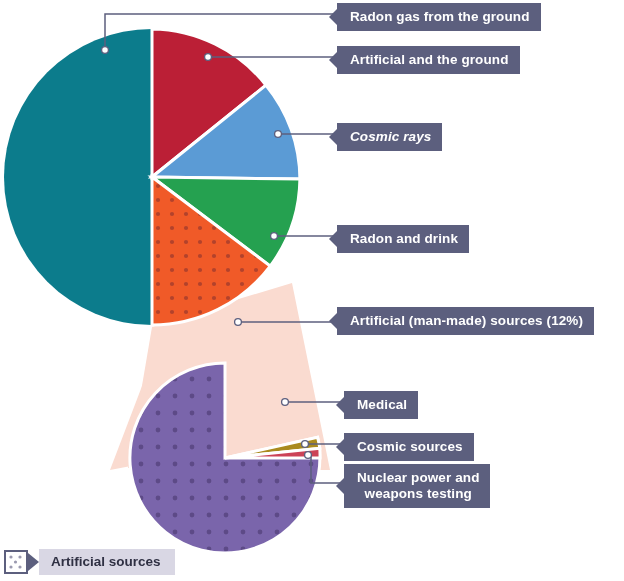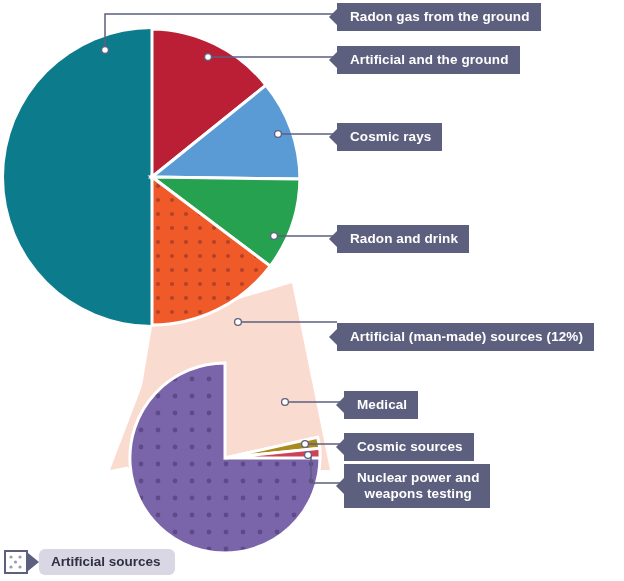--- a/index.html
+++ b/index.html
@@ -62,21 +62,21 @@
   }
   .legend-box{
     background:#d9d7e4;
     color:#2f3043;
     font-size:13.5px;
     font-weight:bold;
     padding:5px 14px 5px 12px;
     height:26px;
     box-sizing:border-box;
     line-height:16px;
-    display:flex;align-items:center;border-radius:6px;
+    display:flex;align-items:center;
   }
 </style>
 </head>
 <body>
 
 <div id="stage">
 
   <svg class="chart" viewBox="0 0 624 581">
     <defs>
       <pattern id="dots-orange" width="14" height="14" patternUnits="userSpaceOnUse">
@@ -132,25 +132,25 @@
       <circle cx="285" cy="402" r="3.4" fill="#ffffff" stroke="#5c5f7e" stroke-width="1.3"></circle>
       <circle cx="305" cy="444" r="3.4" fill="#ffffff" stroke="#5c5f7e" stroke-width="1.3"></circle>
       <circle cx="308" cy="455" r="3.4" fill="#ffffff" stroke="#5c5f7e" stroke-width="1.3"></circle>
     </g>
   </svg>
 
   <div class="callout" style="left:337px;top:3px;">Radon gas from the ground</div>
 
   <div class="callout" style="left:337px;top:46px;">Artificial and the ground</div>
 
-  <div class="callout" style="left:337px;top:123px;">Cosmic rays</div>
+  <div class="callout" style="left:337px;top:123px;font-style:italic;">Cosmic rays</div>
 
   <div class="callout" style="left:337px;top:225px;">Radon and drink</div>
 
-  <div class="callout" style="left:337px;top:323px;">Artificial (man-made) sources (12%)</div>
+  <div class="callout" style="left:337px;top:307px;">Artificial (man-made) sources (12%)</div>
 
   <div class="callout" style="left:344px;top:391px;">Medical</div>
 
   <div class="callout" style="left:344px;top:433px;">Cosmic sources</div>
 
   <div class="callout" style="left:344px;top:464px;text-align:center;">Nuclear power and
 weapons testing</div>
 
   <div class="legend">
     <span class="legend-swatch">

